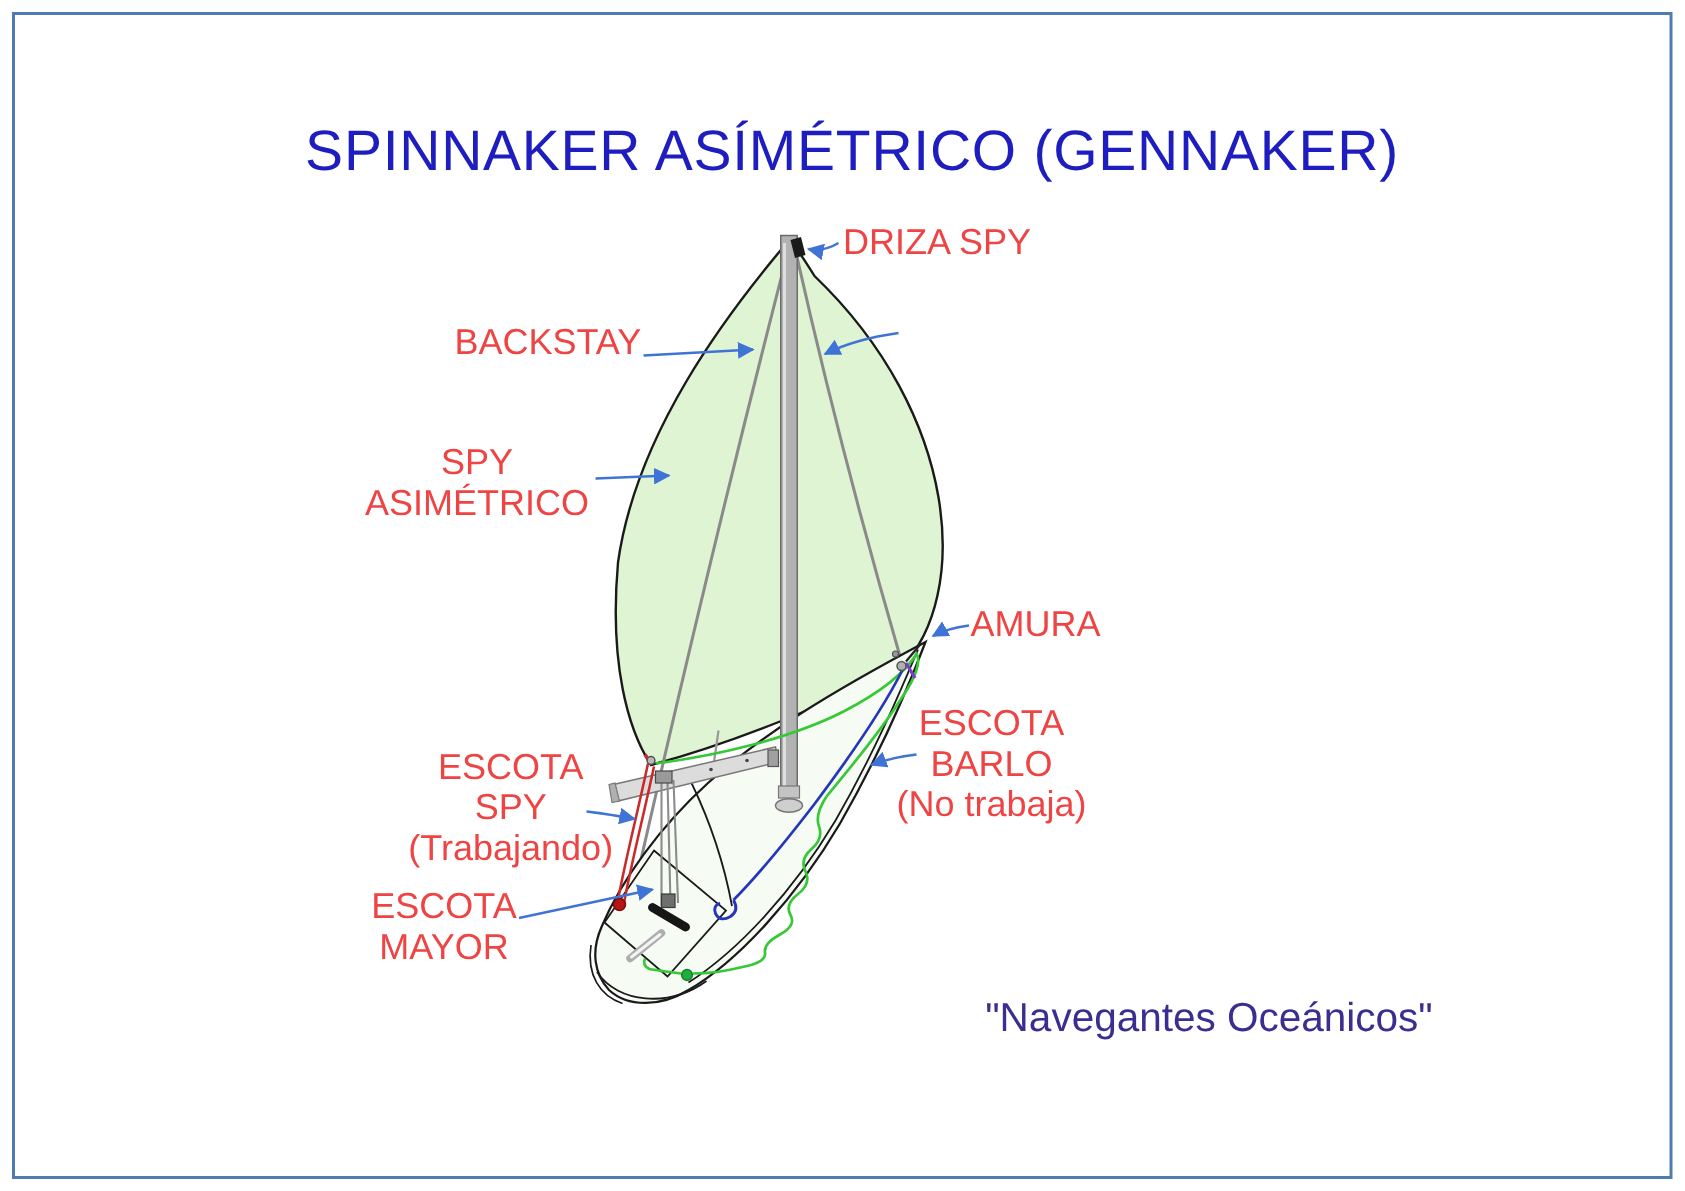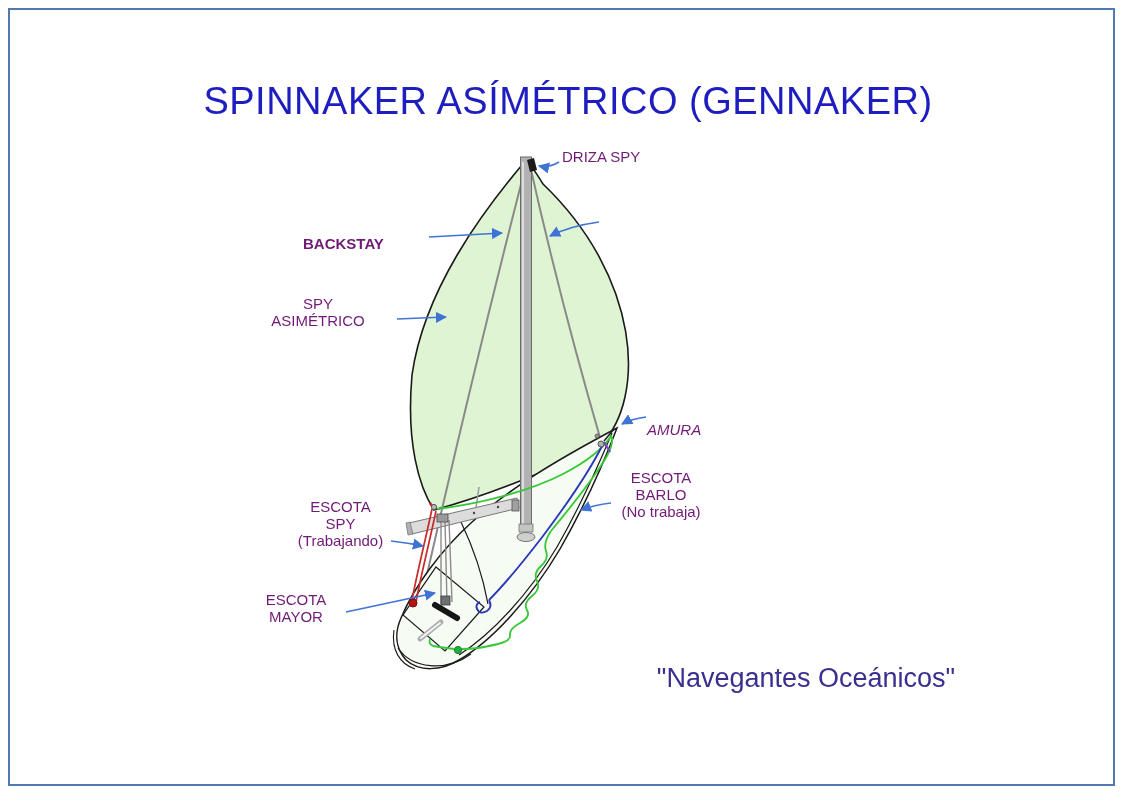--- a/index.html
+++ b/index.html
@@ -20,22 +20,22 @@
     position:absolute;
     left:13px;right:0;top:80px;
     text-align:center;
     font-size:38px;
     letter-spacing:0.5px;
     color:#1d1dc0;
     white-space:nowrap;
   }
   .lbl{
     position:absolute;
-    color:#701a75;
-    font-size:15px;
+    color:#ef4444;
+    font-size:24px;
     line-height:1.12;
     white-space:pre-line;
   }
   .center{text-align:center;}
   .credit{
     position:absolute;
     left:656px;top:663px;width:300px;
     text-align:center;
     font-size:27px;
     color:#3a2e91;
@@ -130,26 +130,26 @@
     <path d="M397,319 L446,317" fill="none" stroke="#3f74d6" stroke-width="1.6" marker-end="url(#ah)"></path>
     <path d="M646,417 Q631,419 622,424" fill="none" stroke="#3f74d6" stroke-width="1.6" marker-end="url(#ah)"></path>
     <path d="M611,503 Q594,505 581,510" fill="none" stroke="#3f74d6" stroke-width="1.6" marker-end="url(#ah)"></path>
     <path d="M391,541 Q408,543 423,546" fill="none" stroke="#3f74d6" stroke-width="1.6" marker-end="url(#ah)"></path>
     <path d="M346,612 L435,593" fill="none" stroke="#3f74d6" stroke-width="1.6" marker-end="url(#ah)"></path>
   </svg>
 
   <div class="lbl" style="left:562px;top:149px;">DRIZA SPY</div>
 
 
-  <div class="lbl" style="left:303px;top:236px;font-weight:bold;">BACKSTAY</div>
+  <div class="lbl" style="left:303px;top:216px;">BACKSTAY</div>
 
   <div class="lbl center" style="left:243px;top:296px;width:150px;">SPY
 ASIMÉTRICO</div>
 
-  <div class="lbl" style="left:647px;top:422px;font-style:italic;">AMURA</div>
+  <div class="lbl" style="left:647px;top:404px;">AMURA</div>
 
   <div class="lbl center" style="left:591px;top:470px;width:140px;">ESCOTA
 BARLO
 (No trabaja)</div>
 
   <div class="lbl center" style="left:268px;top:499px;width:145px;">ESCOTA
 SPY
 (Trabajando)</div>
 
   <div class="lbl center" style="left:236px;top:592px;width:120px;">ESCOTA

